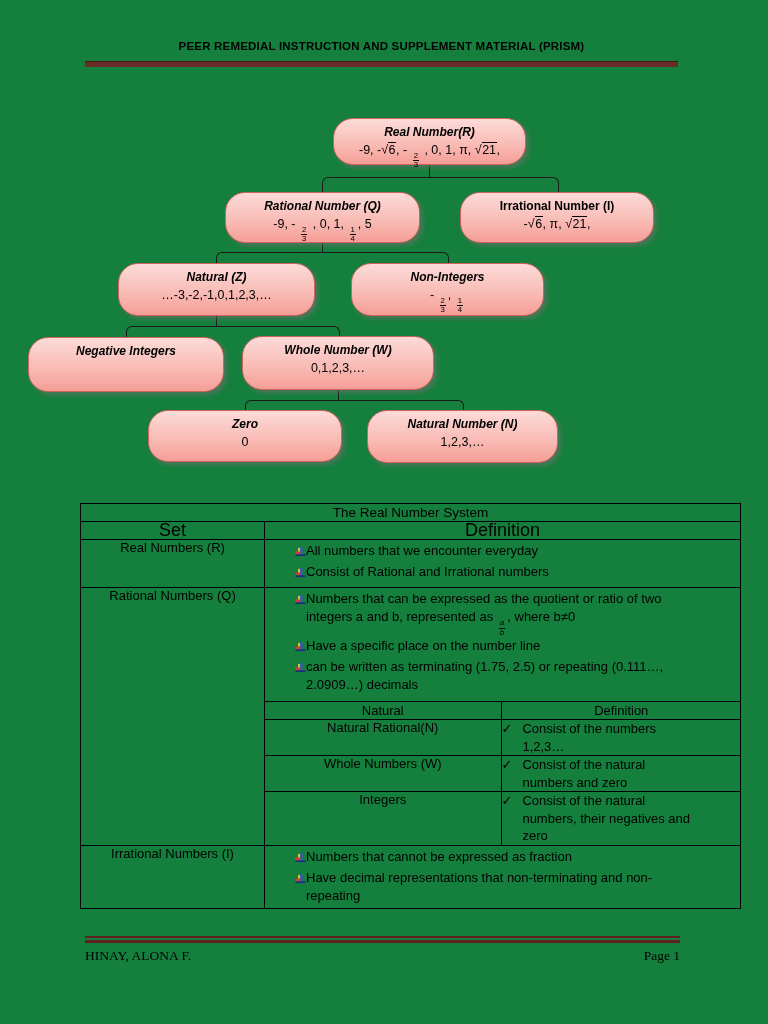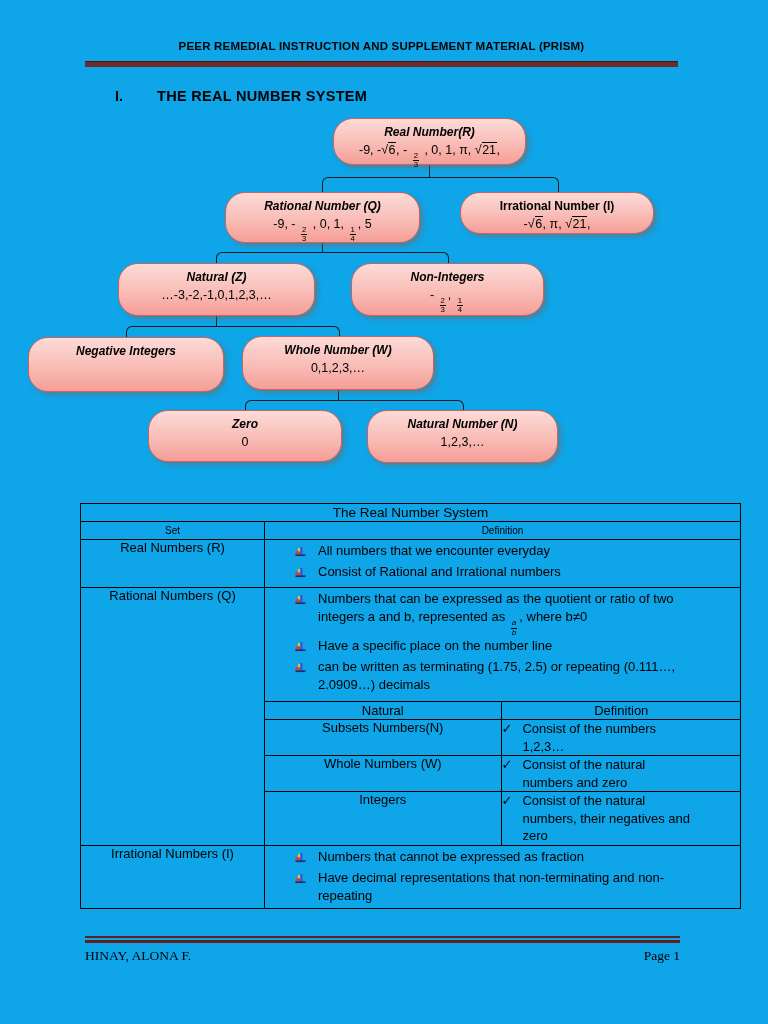--- a/index.html
+++ b/index.html
@@ -1,16 +1,16 @@
 <!DOCTYPE html>
 <html><head>
 <meta charset="utf-8">
 <style>
   html,body{margin:0;padding:0;background:#fff;}
-  .page{position:relative;width:768px;height:1024px;background:#0ea5e9;overflow:hidden;
+  .page{position:relative;width:768px;height:1024px;background:#15803d;overflow:hidden;
         font-family:"Liberation Sans",sans-serif;color:#000;}
 
   
   .hdr-title{position:absolute;left:85px;top:40px;width:593px;text-align:center;
              font-size:11.5px;font-weight:bold;letter-spacing:.2px;}
   .hdr-rule{position:absolute;left:85px;top:61px;width:593px;height:5px;
             background:#6b2b28;border-top:1px solid #431614;}
 
   
   .sec{position:absolute;left:115px;top:88px;font-size:14.5px;font-weight:bold;}
@@ -20,21 +20,21 @@
   .node{position:absolute;border:1.6px solid #d2625c;border-radius:20px;
         background:linear-gradient(180deg,#fcdbd8 0%,#f9bcb6 55%,#f59e97 100%);
         box-shadow:3px 3px 4px rgba(110,110,110,.6);
         text-align:center;padding-top:6px;box-sizing:border-box;}
   .nt{font-size:12px;font-weight:bold;font-style:italic;line-height:1.3;}
   .nv{font-size:12.5px;line-height:1.45;}
   .n-irrational .nt{font-style:normal;}
 
   .n-real{left:333px;top:118px;width:193px;height:47px;}
   .n-rational{left:225px;top:192px;width:195px;height:51px;}
-  .n-irrational{left:460px;top:192px;width:194px;height:42px;}
+  .n-irrational{left:460px;top:192px;width:194px;height:51px;}
   .n-integers{left:118px;top:263px;width:197px;height:53px;}
   .n-nonintegers{left:351px;top:263px;width:193px;height:53px;}
   .n-negative{left:28px;top:337px;width:196px;height:55px;}
   .n-whole{left:242px;top:336px;width:192px;height:54px;}
   .n-zero{left:148px;top:410px;width:194px;height:52px;}
   .n-natural{left:367px;top:410px;width:191px;height:53px;}
 
   
   .stub{position:absolute;width:0;border-left:1.3px solid #1a1a1a;}
   .bracket{position:absolute;border:1.3px solid #1a1a1a;border-bottom:none;
@@ -51,26 +51,26 @@
   .frac.it{font-style:italic;}
   .sqrt{white-space:nowrap;}
   .sqrt .rad{border-top:1.2px solid #000;padding:0 .5px;}
 
   
   table.main{position:absolute;left:80px;top:503px;width:660px;border-collapse:collapse;
              table-layout:fixed;font-size:13px;}
   table.main col.c1{width:184px;} table.main col.c2{width:476px;}
   table.main td{border:1px solid #000;vertical-align:top;padding:0;}
   tr.r-title td{text-align:center;font-size:13.5px;height:17px;line-height:17px;}
-  tr.r-head td{text-align:center;font-size:10px;height:17px;line-height:17px;}
+  tr.r-head td{text-align:center;font-size:18px;height:17px;line-height:17px;}
   td.set-cell{text-align:center;padding-top:2px;font-size:13px;}
   td.set-mid{vertical-align:middle;text-align:center;font-size:13px;}
 
   ul.blist{list-style:none;margin:0;padding:2px 4px 3px 30px;}
-  ul.blist li{display:flex;gap:12px;align-items:flex-start;line-height:1.38;}
+  ul.blist li{display:flex;gap:0;align-items:flex-start;line-height:1.38;}
   .bico{flex:0 0 auto;margin-top:3px;}
   .btxt{display:inline-block;max-width:392px;}
 
   table.subtable{border-collapse:collapse;width:100%;margin-top:4px;table-layout:fixed;}
   table.subtable col.sc1{width:236px;} table.subtable col.sc2{width:240px;}
   table.subtable td{border:1px solid #000;font-size:13px;}
   table.subtable tr td:first-child{border-left:none;}
   table.subtable tr td:last-child{border-right:none;}
   table.subtable tr:last-child td{border-bottom:none;}
   td.sub-head{text-align:center;height:17px;line-height:17px;font-size:13.5px;}
@@ -88,23 +88,20 @@
          justify-content:space-between;font-family:"Liberation Serif",serif;font-size:13.5px;}
 </style>
 </head>
 <body>
 
 <div class="page">
 
   <div class="hdr-title">PEER REMEDIAL INSTRUCTION AND SUPPLEMENT MATERIAL (PRISM)</div>
   <div class="hdr-rule"></div>
 
-  <div class="sec">
-    <span>I.</span><span class="sec-text">THE REAL NUMBER SYSTEM</span>
-  </div>
 
   <div>
     <div class="stub s1"></div>
     <div class="bracket b1"></div>
     <div class="stub s2"></div>
     <div class="bracket b2"></div>
     <div class="stub s3"></div>
     <div class="bracket b3"></div>
     <div class="stub s4"></div>
     <div class="bracket b4"></div>
@@ -238,21 +235,21 @@
           <colgroup>
                 <col class="sc1">
                 <col class="sc2">
               </colgroup>
           <tbody>
                 <tr>
             <td class="sub-head">Natural</td>
             <td class="sub-head">Definition</td>
           </tr>
           <tr>
-            <td class="sub-name">Subsets Numbers(N)</td>
+            <td class="sub-name">Natural Rational(N)</td>
             <td class="sub-def">
               <div class="chk">
                       <span class="ck">✓</span>
                       <span class="ctxt">Consist of the numbers 1,2,3…</span>
                     </div>
             </td>
           </tr>
           <tr>
             <td class="sub-name">Whole Numbers (W)</td>
             <td class="sub-def">

